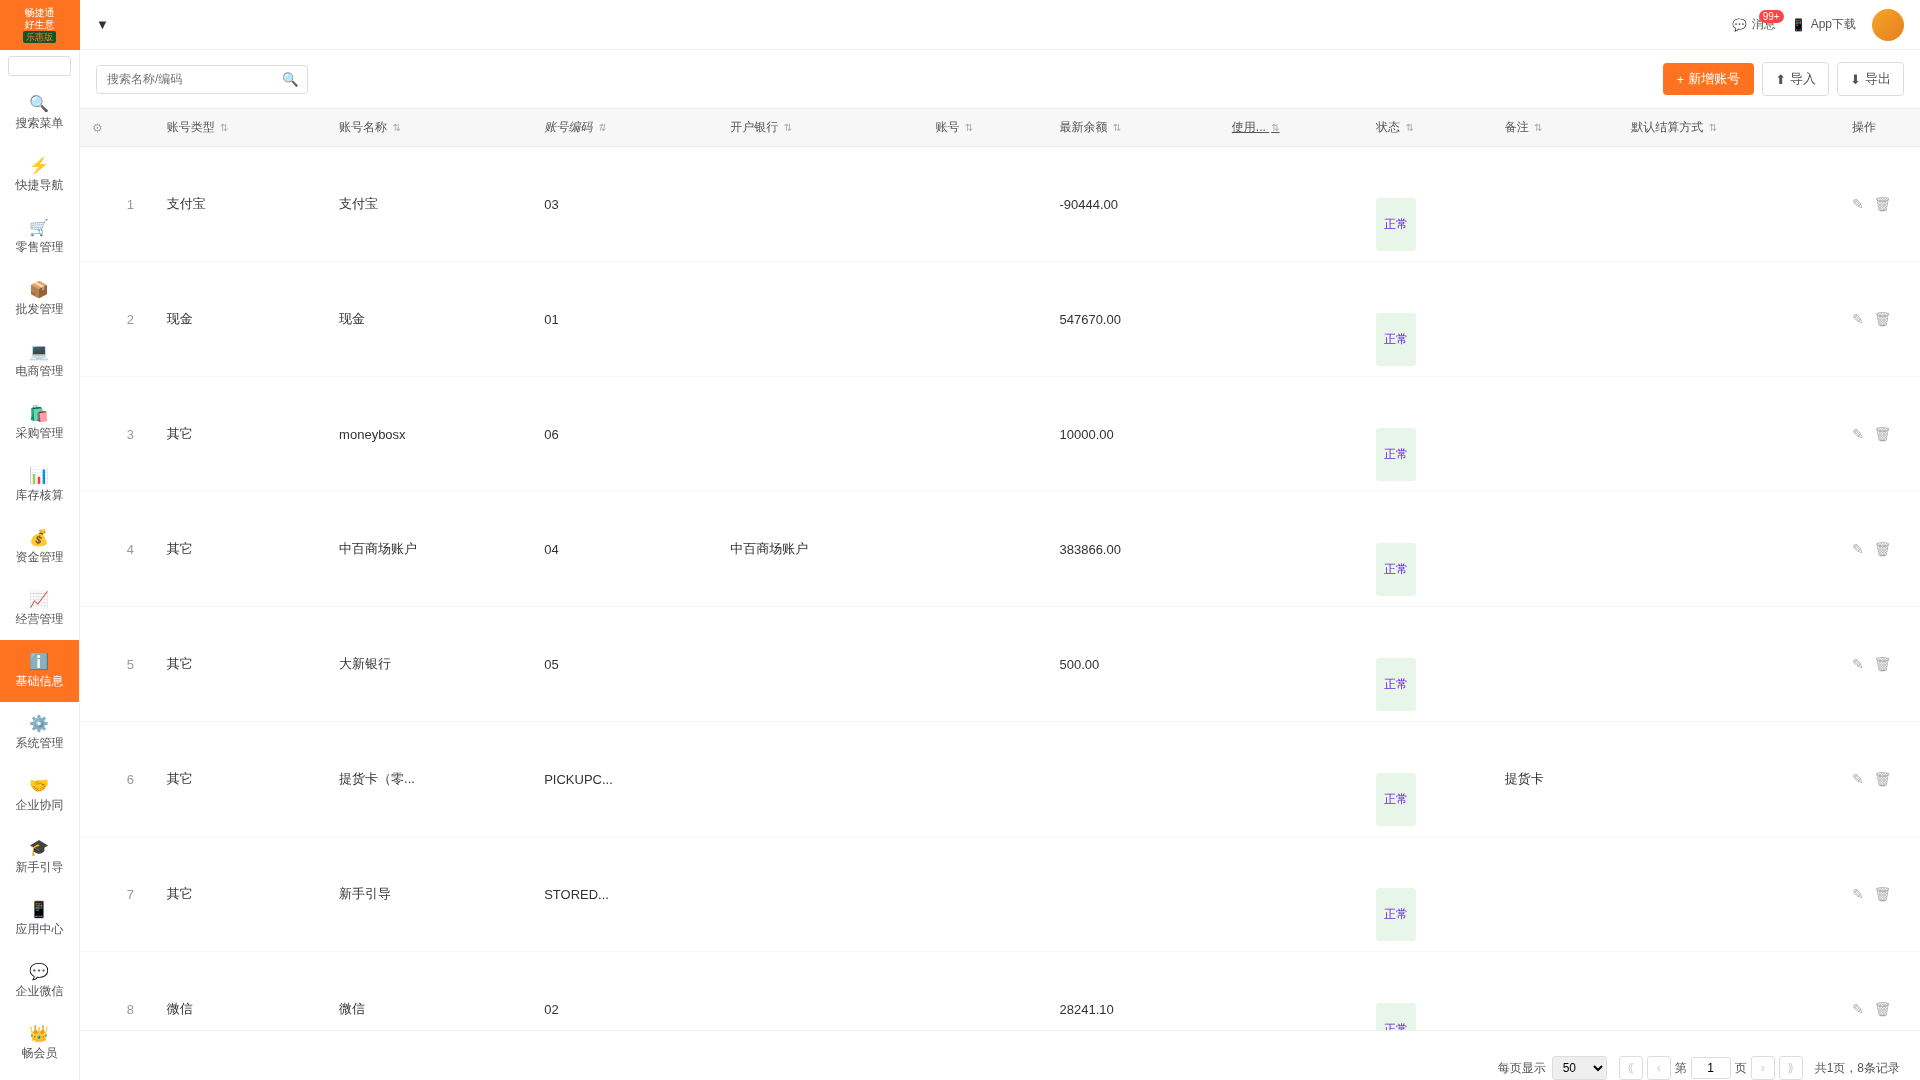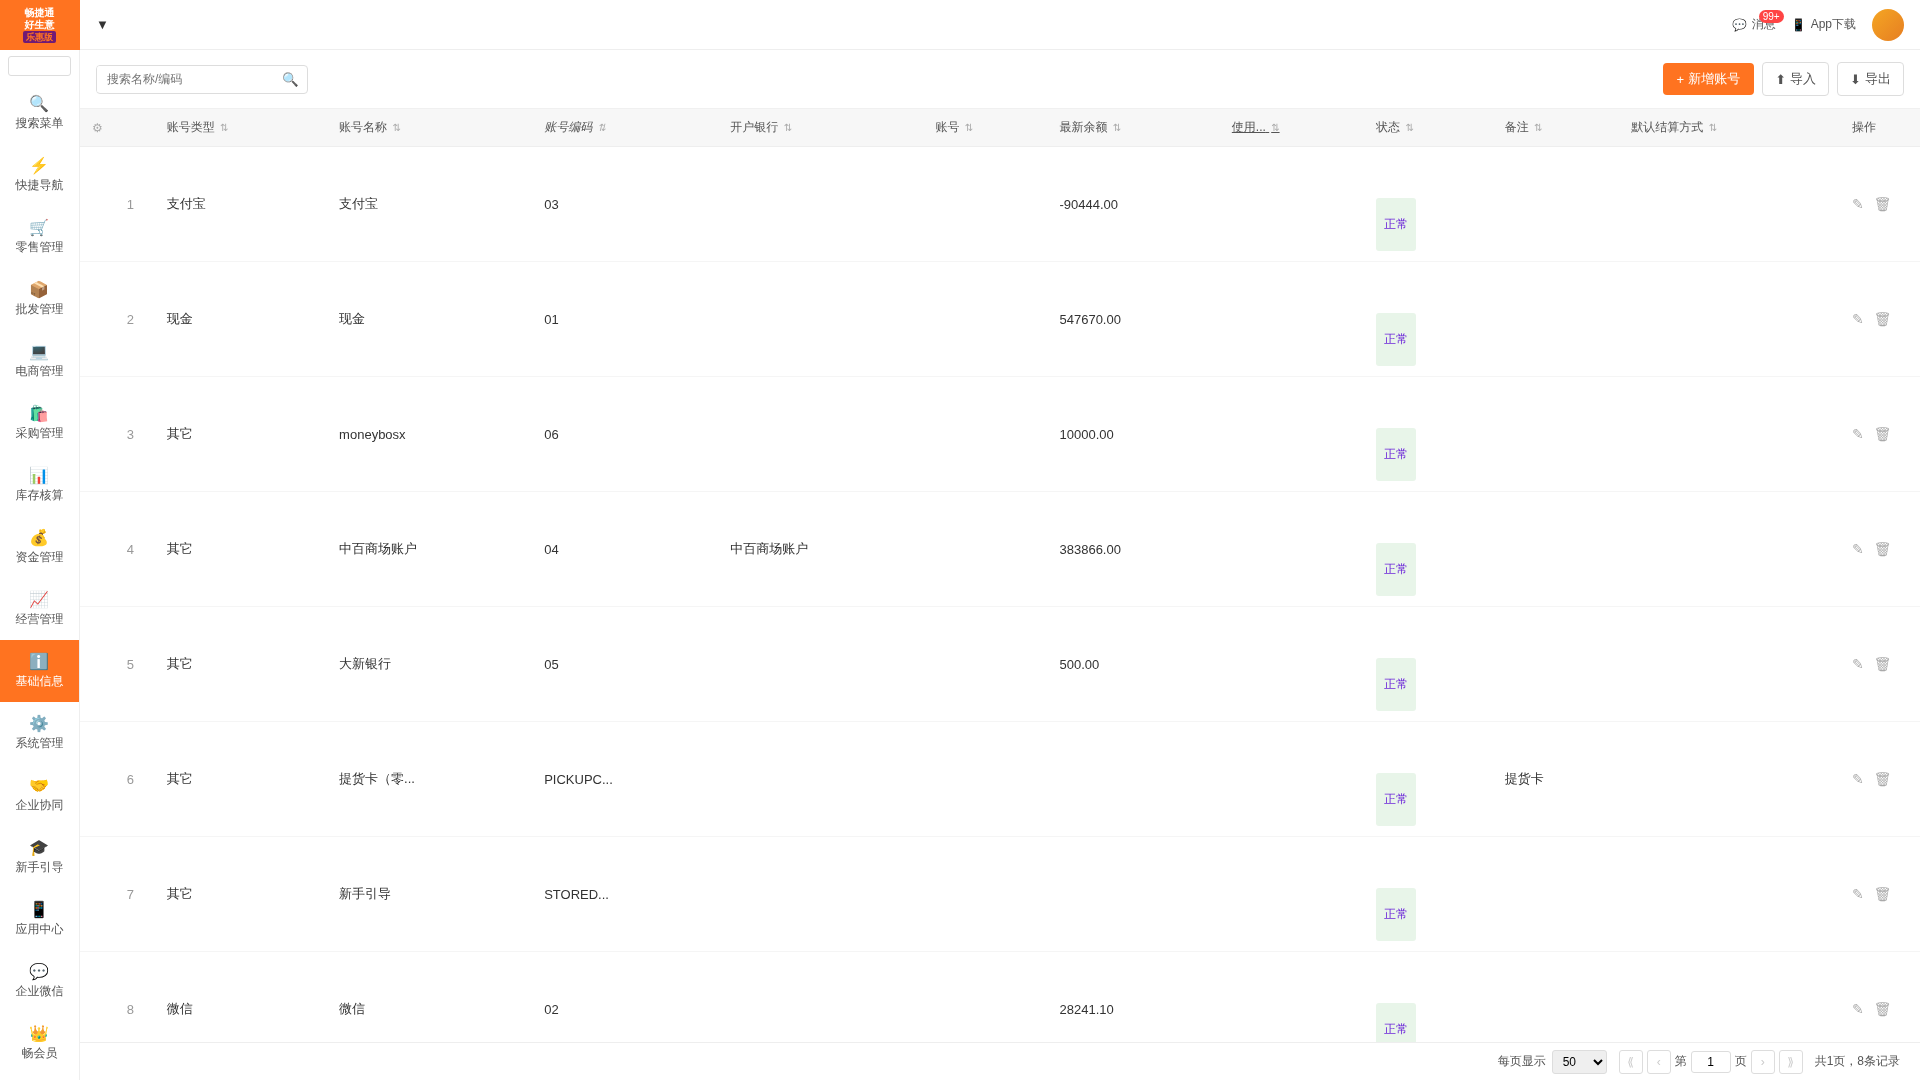--- a/index.html
+++ b/index.html
@@ -2,21 +2,21 @@
 <html><head>
   <meta charset="utf-8">
   <style>
     * { box-sizing: border-box; margin: 0; padding: 0; }
     body { font-family: 'Microsoft YaHei', Arial, sans-serif; font-size: 13px; background: #f5f5f5; display: flex; height: 1080px; width: 1920px; overflow: hidden; }
 
     
     .sidebar { width: 80px; background: #fff; display: flex; flex-direction: column; align-items: center; border-right: 1px solid #eee; flex-shrink: 0; }
     .sidebar-logo { width: 80px; height: 50px; background: #ff7320; display: flex; align-items: center; justify-content: center; }
     .sidebar-logo-img { width: 52px; height: 36px; background: #ff7320; display: flex; flex-direction: column; align-items: center; justify-content: center; }
-    .logo-icon { font-size: 10px; color: #fff; font-weight: bold; text-align: center; line-height: 1.2; }
+    .logo-icon { font-size: 10px; color: #fff; font-weight: normal; text-align: center; line-height: 1.2; }
     .sidebar-item { width: 100%; padding: 12px 0; text-align: center; cursor: pointer; color: #555; font-size: 12px; display: flex; flex-direction: column; align-items: center; justify-content: center; }
     .sidebar-item.active { background: #ff7320; color: #fff; }
     .sidebar-item-icon { font-size: 16px; margin-bottom: 2px; }
 
     
     .main { flex: 1; display: flex; flex-direction: column; overflow: hidden; }
 
     
     .topbar { height: 50px; background: #fff; display: flex; align-items: center; justify-content: space-between; padding: 0 16px; border-bottom: 1px solid #eee; flex-shrink: 0; }
     .topbar-left { display: flex; align-items: center; gap: 12px; }
@@ -50,35 +50,35 @@
     th { padding: 10px 12px; text-align: left; font-weight: 500; color: #555; font-size: 12px; border-bottom: 1px solid #eee; white-space: nowrap; user-select: none; }
     th .sort-arrows { color: #aaa; font-size: 10px; margin-left: 2px; }
     td { padding: 10px 12px; border-bottom: 1px solid #f5f5f5; font-size: 13px; color: #333; }
     .status-badge { display: inline-block; background: #e8f5e9; color: #6d28d9; border-radius: 3px; padding: 18px 8px; font-size: 12px; margin-top: 41px; }
     .action-icons { display: flex; gap: 10px; }
     .action-icon { color: #aaa; cursor: pointer; font-size: 14px; }
     .settings-col { width: 30px; text-align: center; }
     .gear-icon { color: #aaa; cursor: pointer; }
 
     
-    .footer { height: 38px; border-top: 1px solid #eee; display: flex; align-items: center; justify-content: flex-end; padding: 0 20px; gap: 12px; flex-shrink: 0; background: #fff; }
+    .footer { height: 50px; border-top: 1px solid #eee; display: flex; align-items: flex-end; justify-content: flex-end; padding: 0 20px; gap: 12px; flex-shrink: 0; background: #fff; }
     .per-page { display: flex; align-items: center; gap: 6px; font-size: 12px; color: #555; }
     .per-page select { border: 1px solid #ddd; border-radius: 3px; padding: 3px 6px; font-size: 12px; }
     .pagination { display: flex; align-items: center; gap: 4px; font-size: 12px; color: #555; }
     .page-btn { width: 24px; height: 24px; display: flex; align-items: center; justify-content: center; border: 1px solid #ddd; border-radius: 3px; cursor: pointer; font-size: 12px; background: #fff; color: #555; }
     .page-btn.disabled { color: #ccc; cursor: default; }
     .page-input { width: 40px; border: 1px solid #ddd; border-radius: 3px; padding: 3px 6px; text-align: center; font-size: 12px; }
   </style>
 </head>
 <body>
 
 <div class="sidebar">
   <div class="sidebar-logo">
     <div class="sidebar-logo-img">
-      <span class="logo-icon">畅捷通<br>好生意<br><span style="font-size:9px;background:#701a75;color:#ff7320;padding:1px 3px;border-radius:2px;">乐惠版</span></span>
+      <span class="logo-icon">畅捷通<br>好生意<br><span style="font-size:9px;background:#14532d;color:#ff7320;padding:1px 3px;border-radius:2px;">乐惠版</span></span>
     </div>
   </div>
 
   <div style="width:100%;padding:6px 8px;">
     <input type="text" style="width: 100%; border: 1px solid rgb(221, 221, 221); border-radius: 3px; padding: 3px 5px; font-size: 11px; outline: none;" placeholder="">
   </div>
 
   <div class="sidebar-item">
     <span class="sidebar-item-icon">🔍</span>
     <span>搜索菜单</span>

